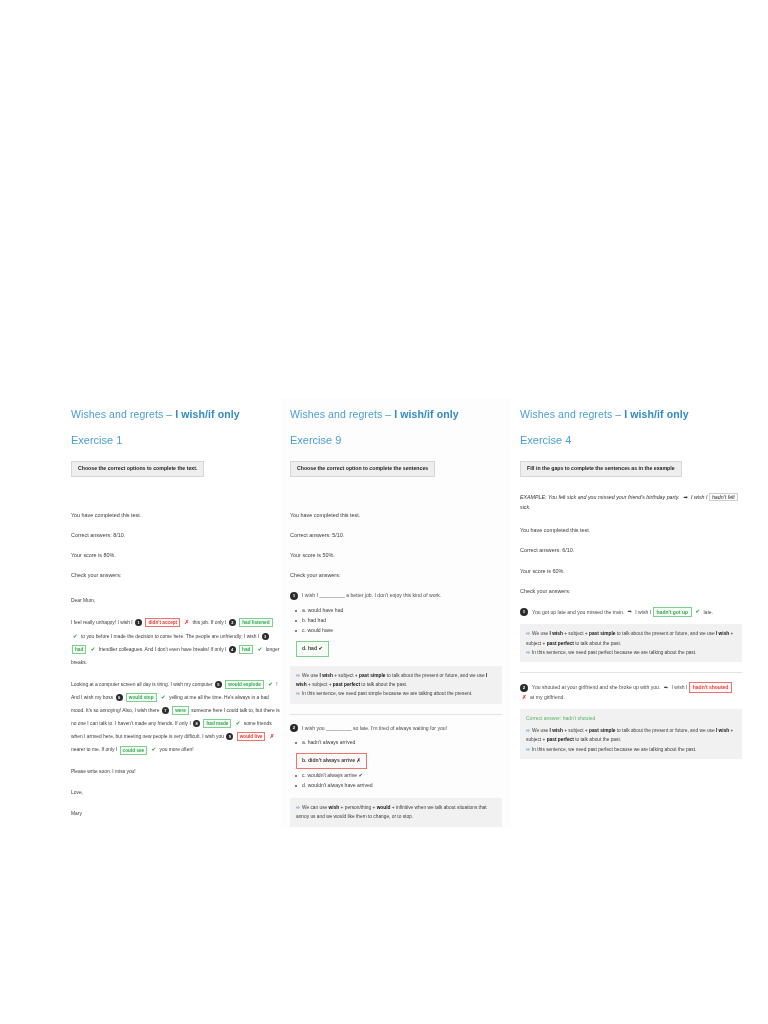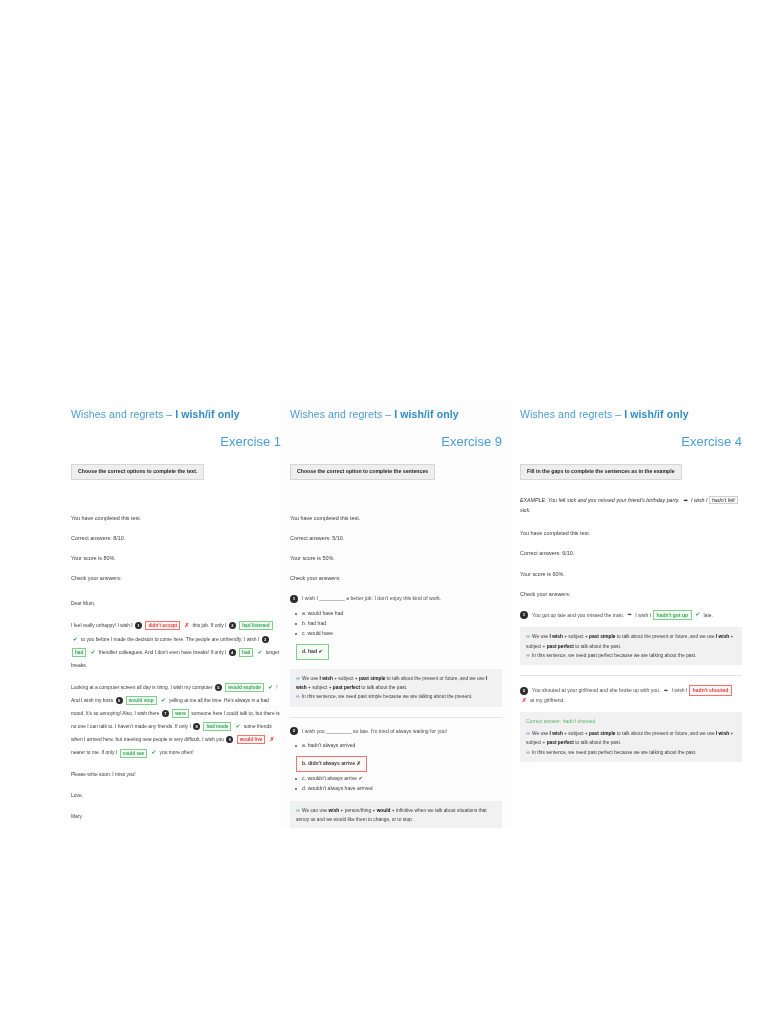--- a/index.html
+++ b/index.html
@@ -30,23 +30,22 @@
     color:#4a9ed4;
     font-size:10.5px;
     font-weight:400;
     letter-spacing:.1px;
     margin:0 0 14px 0;
     white-space:nowrap;
   }
   .title b{font-weight:700;color:#2f8bc9;}
   .exnum{
     color:#4a9ed4;
-    font-size:13px;
+    font-size:11px;
     margin:0 0 10px 0;
-    text-align:right;
   }
   .instr{
     display:inline-block;
     background:#eeeeee;
     border:1px solid #d6d6d6;
     color:#222;
     font-size:5.2px;
     font-weight:700;
     padding:4px 6px;
     line-height:1.1;

